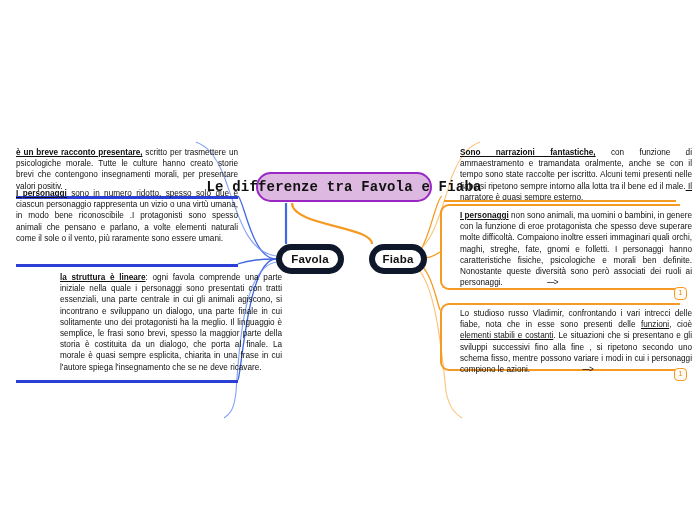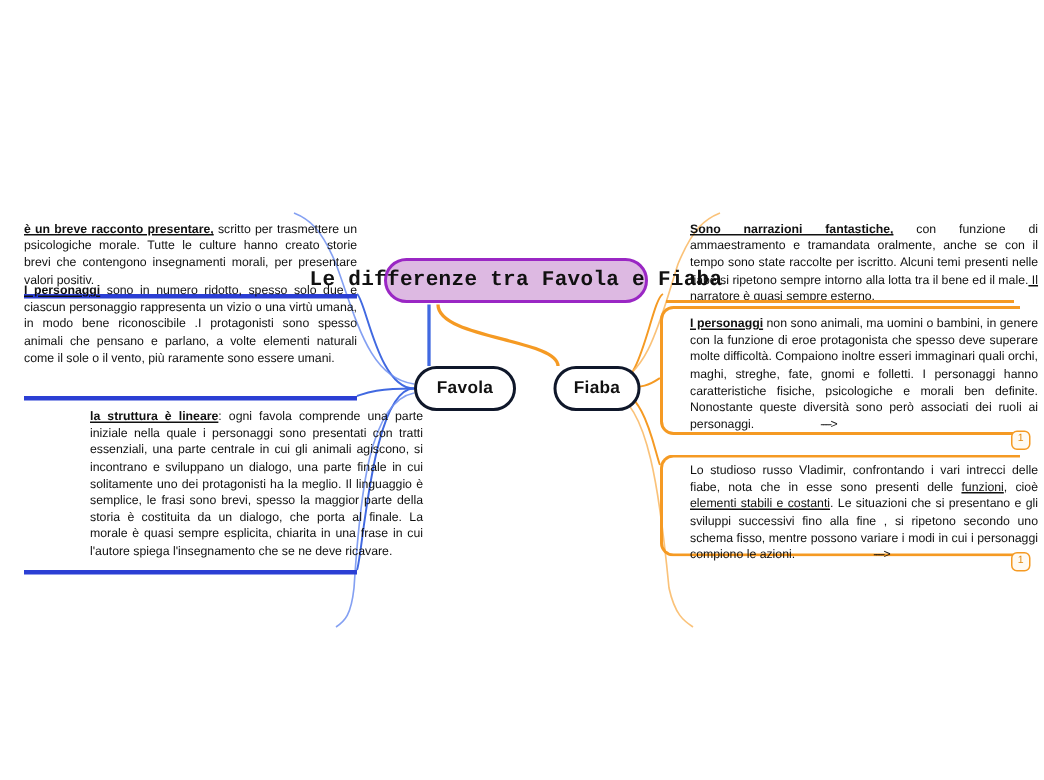--- a/index.html
+++ b/index.html
@@ -43,21 +43,21 @@
     left: 256px; top: 172px;
     width: 176px; height: 30px;
     background: #ddb9e2;
     border: 2px solid #9a27c4;
     border-radius: 15px;
     font-size: 14px;
     font-family: Liberation Mono, monospace;
   }
   .node-branch {
     background: #ffffff;
-    border: 2px solid #0f172a;
+    border: 6px solid #0f172a;
     border-radius: 16px;
     font-size: 11.5px;
     height: 30px;
   }
   .node-favola { left: 276px; top: 244px; width: 68px; }
   .node-fiaba  { left: 369px; top: 244px; width: 58px; }
 
   
   .tblock {
     position: absolute;

